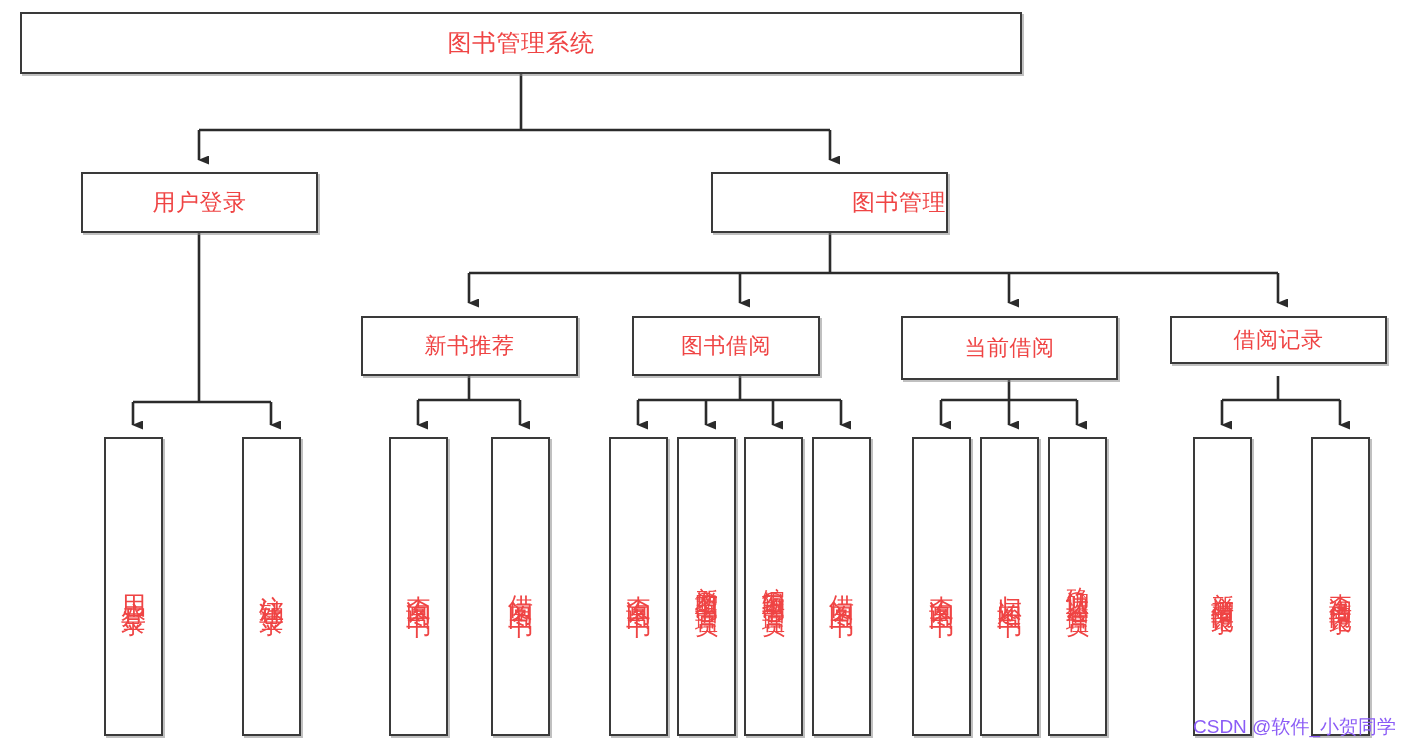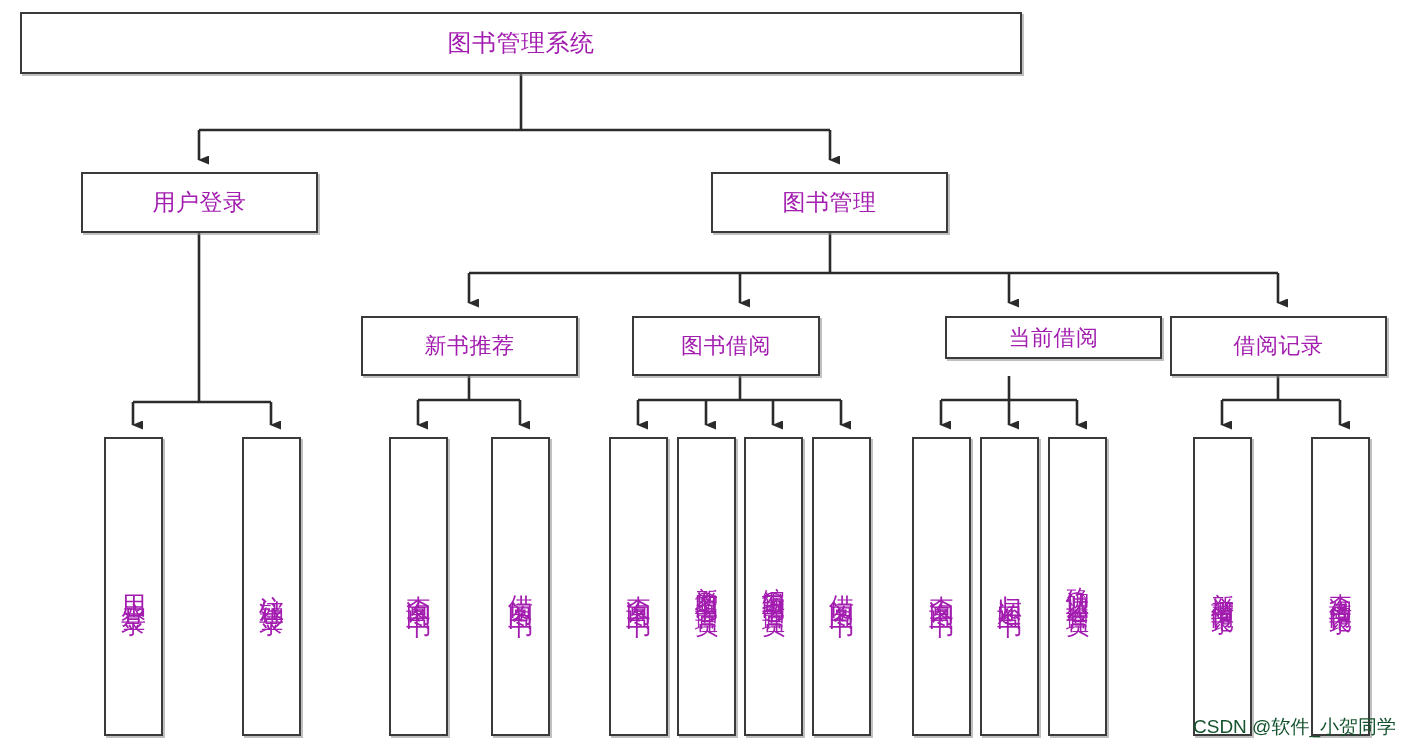--- a/index.html
+++ b/index.html
@@ -30,42 +30,42 @@
     box-sizing: border-box;
     background: #ffffff;
     border: 2px solid #3a3a3a;
     box-shadow: 2px 2px 0 0 rgba(140,140,140,0.55);
     display: flex;
     align-items: center;
     justify-content: center;
     overflow: hidden;
   }
   .node-label {
-    color: #a21caf;
+    color: #ef4444;
     font-family: "Liberation Sans", "DejaVu Sans", sans-serif;
     font-weight: 400;
     letter-spacing: 0.5px;
     line-height: 1.18;
     text-align: center;
     white-space: nowrap;
   }
   .lvl-root .node-label { font-size: 24px; }
   .lvl-1 .node-label   { font-size: 23px; }
   .lvl-2 .node-label   { font-size: 22px; }
   .leaf .node-label {
     writing-mode: vertical-rl;
     text-orientation: upright;
     font-size: 25px;
     letter-spacing: 6px;
     line-height: 1.0;
   }
   .leaf.narrow .node-label { font-size: 23px; letter-spacing: 4px; }
   .watermark {
     position: absolute;
-    color: #14532d;
+    color: #8b5cf6;
     font-size: 19px;
     font-family: "Liberation Sans", "DejaVu Sans", sans-serif;
     white-space: nowrap;
     pointer-events: none;
     user-select: none;
   }
 </style>
 </head>
 <body>
 
@@ -122,34 +122,34 @@
     </g>
   </svg>
 
   <div class="node-box lvl-root" style="left:20px; top:12px; width:1002px; height:62px;">
     <span class="node-label">图书管理系统</span>
   </div>
 
   <div class="node-box lvl-1" style="left:81px; top:172px; width:237px; height:61px;">
     <span class="node-label">用户登录</span>
   </div>
-  <div class="node-box lvl-1" style="left:711px; top:172px; width:237px; height:61px;">
+  <div class="node-box lvl-1" style="left:711px; top:172px; width:237px; height:61px;justify-content:flex-end;">
     <span class="node-label">图书管理</span>
   </div>
 
   <div class="node-box lvl-2" style="left:361px; top:316px; width:217px; height:60px;justify-content:center;">
     <span class="node-label">新书推荐</span>
   </div>
   <div class="node-box lvl-2" style="left:632px; top:316px; width:188px; height:60px;">
     <span class="node-label">图书借阅</span>
   </div>
-  <div class="node-box lvl-2" style="left:901px; top:316px; width:217px; height:43px;margin-left:44px;">
+  <div class="node-box lvl-2" style="left:901px; top:316px; width:217px; height:64px;">
     <span class="node-label">当前借阅</span>
   </div>
-  <div class="node-box lvl-2" style="left:1170px; top:316px; width:217px; height:60px;">
+  <div class="node-box lvl-2" style="left:1170px; top:316px; width:217px; height:48px;">
     <span class="node-label">借阅记录</span>
   </div>
 
   <div class="node-box leaf" style="left:104px; top:437px; width:59px; height:299px;">
     <span class="node-label">用户登录</span>
   </div>
   <div class="node-box leaf" style="left:242px; top:437px; width:59px; height:299px;">
     <span class="node-label">注销登录</span>
   </div>
 

